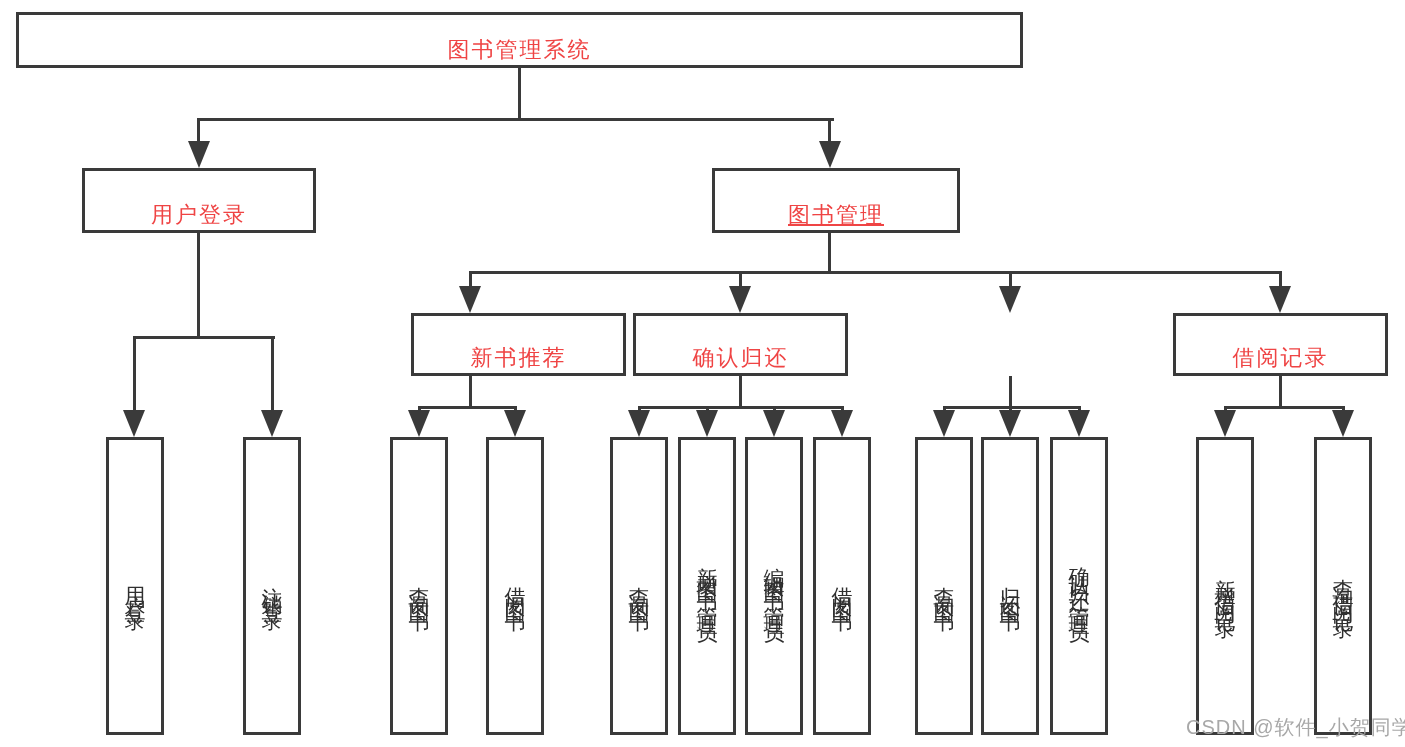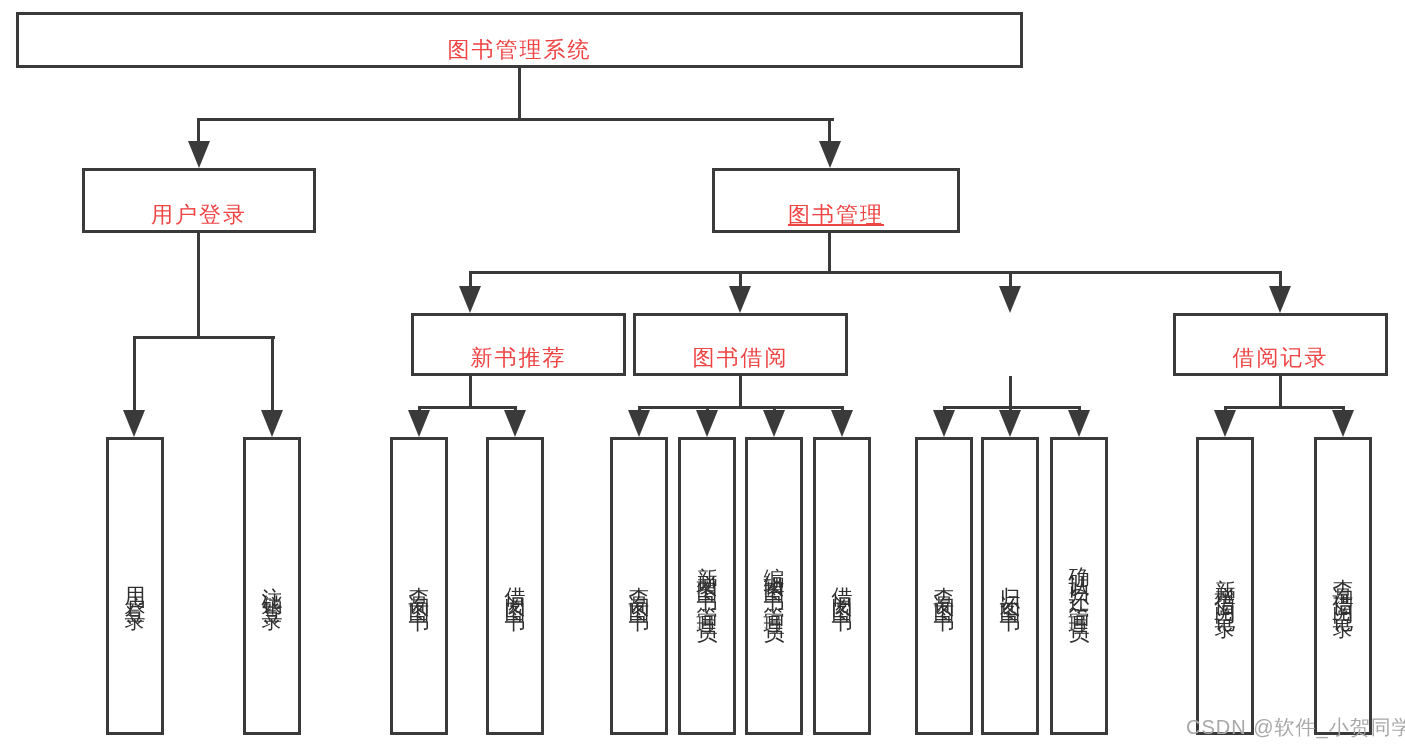--- a/index.html
+++ b/index.html
@@ -101,21 +101,21 @@
   <div class="ln" style="left:1279px; top:274px; width:3px; height:14px;"></div>
   <div class="arr" style="left:459px; top:286px;"></div>
   <div class="arr" style="left:729px; top:286px;"></div>
   <div class="arr" style="left:999px; top:286px;"></div>
   <div class="arr" style="left:1269px; top:286px;"></div>
 
   <div class="hbox" style="left:363px; top:313px; width:215px; height:63px;margin-left:48px;">
     <span>新书推荐</span>
   </div>
   <div class="hbox" style="left:633px; top:313px; width:215px; height:63px;">
-    <span>图书借阅</span>
+    <span>确认归还</span>
   </div>
   <div class="hbox" style="left:1173px; top:313px; width:215px; height:63px;">
     <span>借阅记录</span>
   </div>
 
   <div class="ln" style="left:469px; top:376px; width:3px; height:32px;"></div>
   <div class="ln" style="left:739px; top:376px; width:3px; height:32px;"></div>
   <div class="ln" style="left:1009px; top:376px; width:3px; height:32px;"></div>
   <div class="ln" style="left:1279px; top:376px; width:3px; height:32px;"></div>
 

